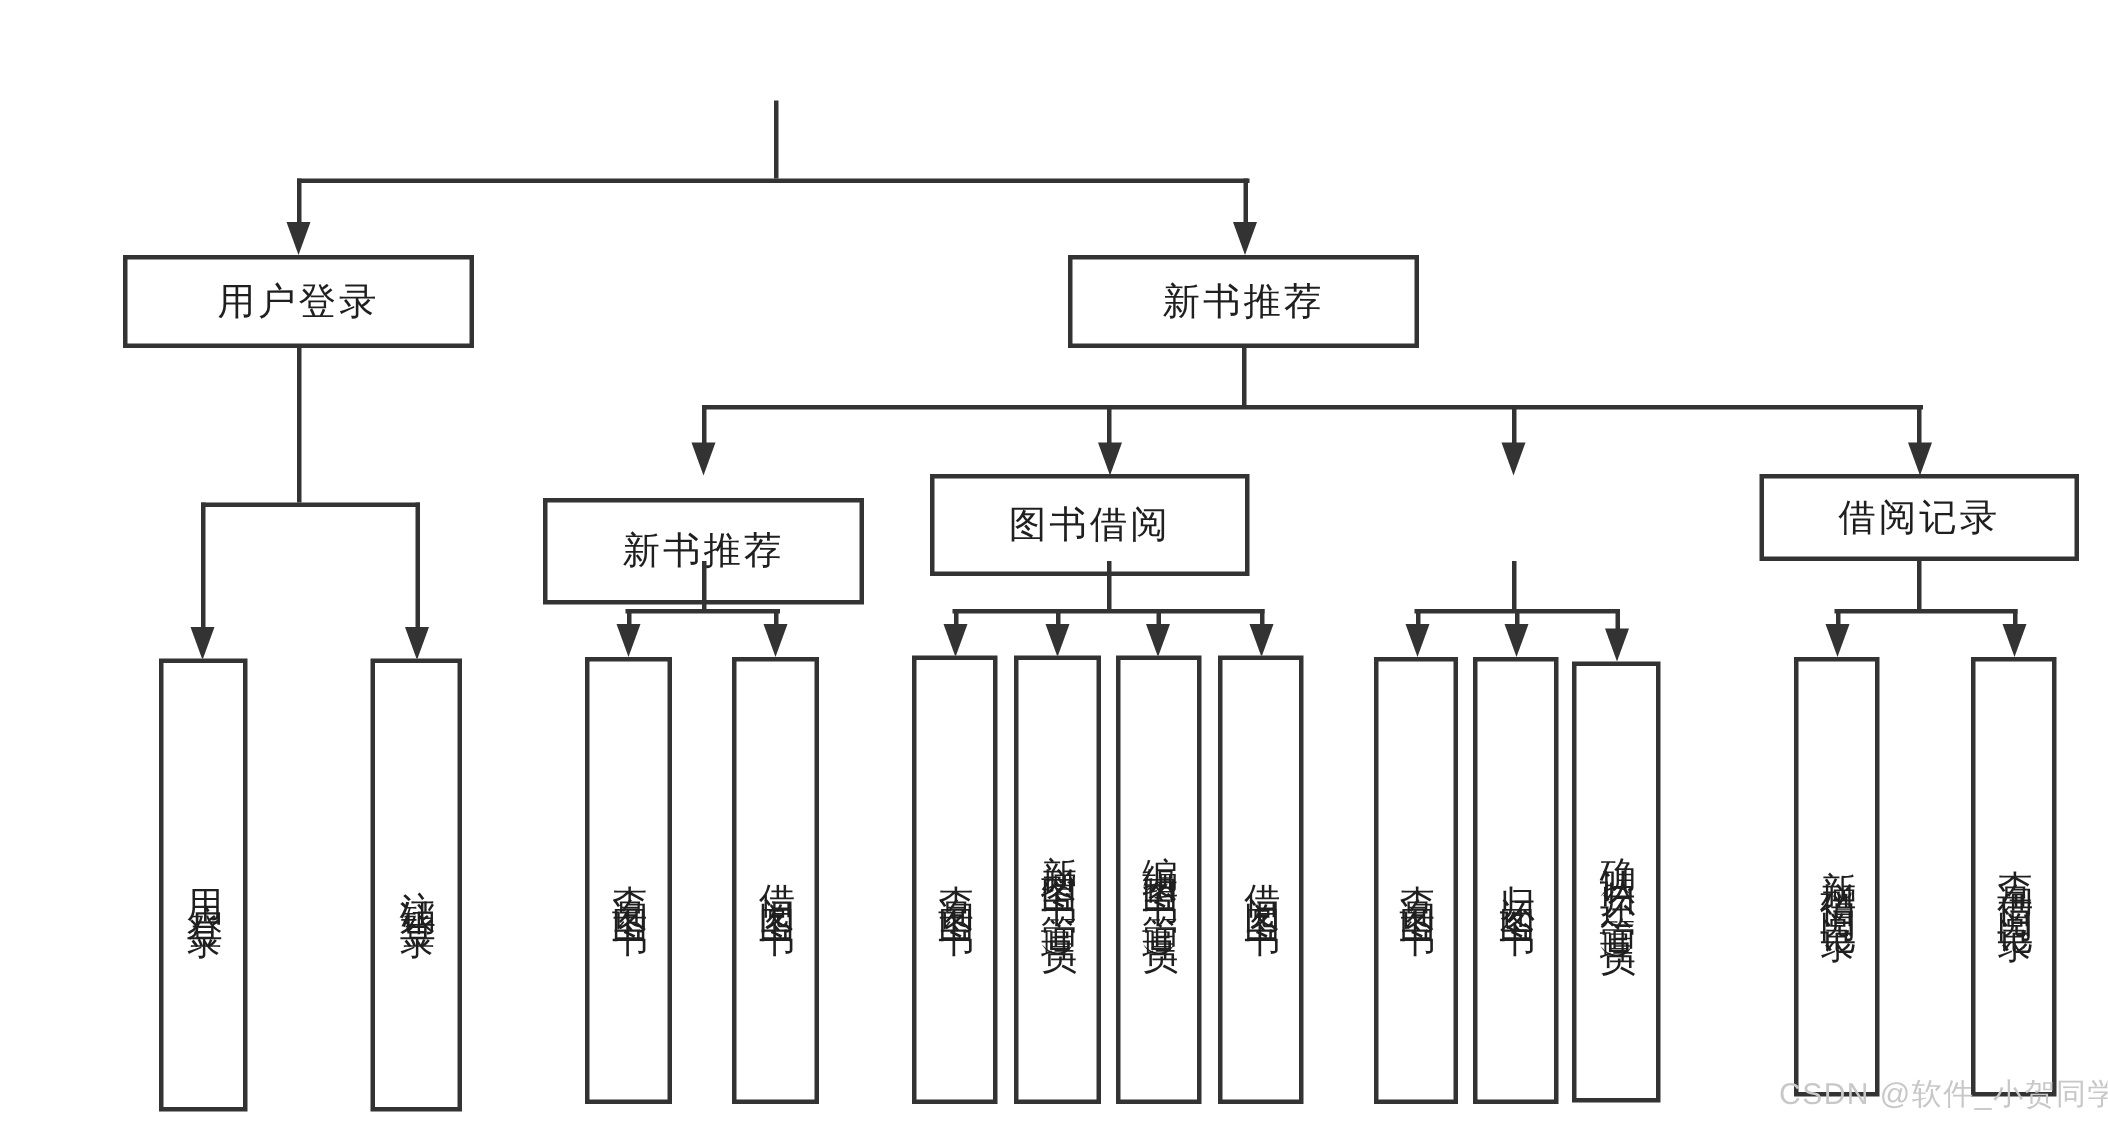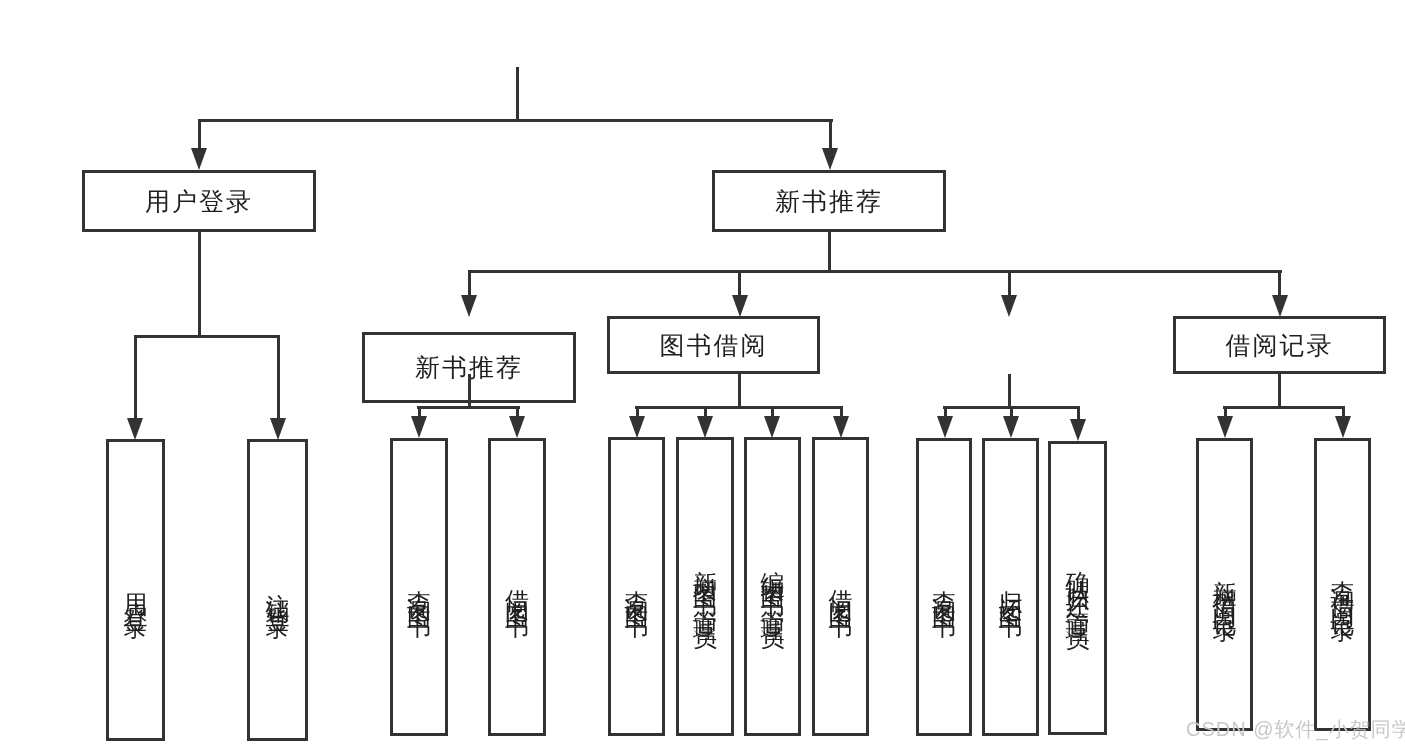--- a/index.html
+++ b/index.html
@@ -93,21 +93,21 @@
   <div class="vl" style="left:468px;top:270px;height:26px"></div>
   <div class="vl" style="left:738px;top:270px;height:26px"></div>
   <div class="vl" style="left:1008px;top:270px;height:26px"></div>
   <div class="vl" style="left:1278px;top:270px;height:26px"></div>
   <div class="ar" style="left:461px;top:295px"></div>
   <div class="ar" style="left:732px;top:295px"></div>
   <div class="ar" style="left:1001px;top:295px"></div>
   <div class="ar" style="left:1272px;top:295px"></div>
 
   <div class="node" style="left:362px;top:332px;width:214px;height:71px">新书推荐</div>
-  <div class="node" style="left:607px;top:316px;width:213px;height:58px">图书借阅</div>
+  <div class="node" style="left:620px;top:316px;width:213px;height:68px">图书借阅</div>
   <div class="node" style="left:1173px;top:316px;width:213px;height:58px">借阅记录</div>
 
   <div class="vl" style="left:468px;top:374px;height:32px"></div>
   <div class="hl" style="left:417px;top:406px;width:103px"></div>
   <div class="vl" style="left:418px;top:406px;height:12px"></div>
   <div class="vl" style="left:516px;top:406px;height:12px"></div>
   <div class="ar" style="left:411px;top:416px"></div>
   <div class="ar" style="left:509px;top:416px"></div>
 
   <div class="vl" style="left:738px;top:374px;height:32px"></div>

